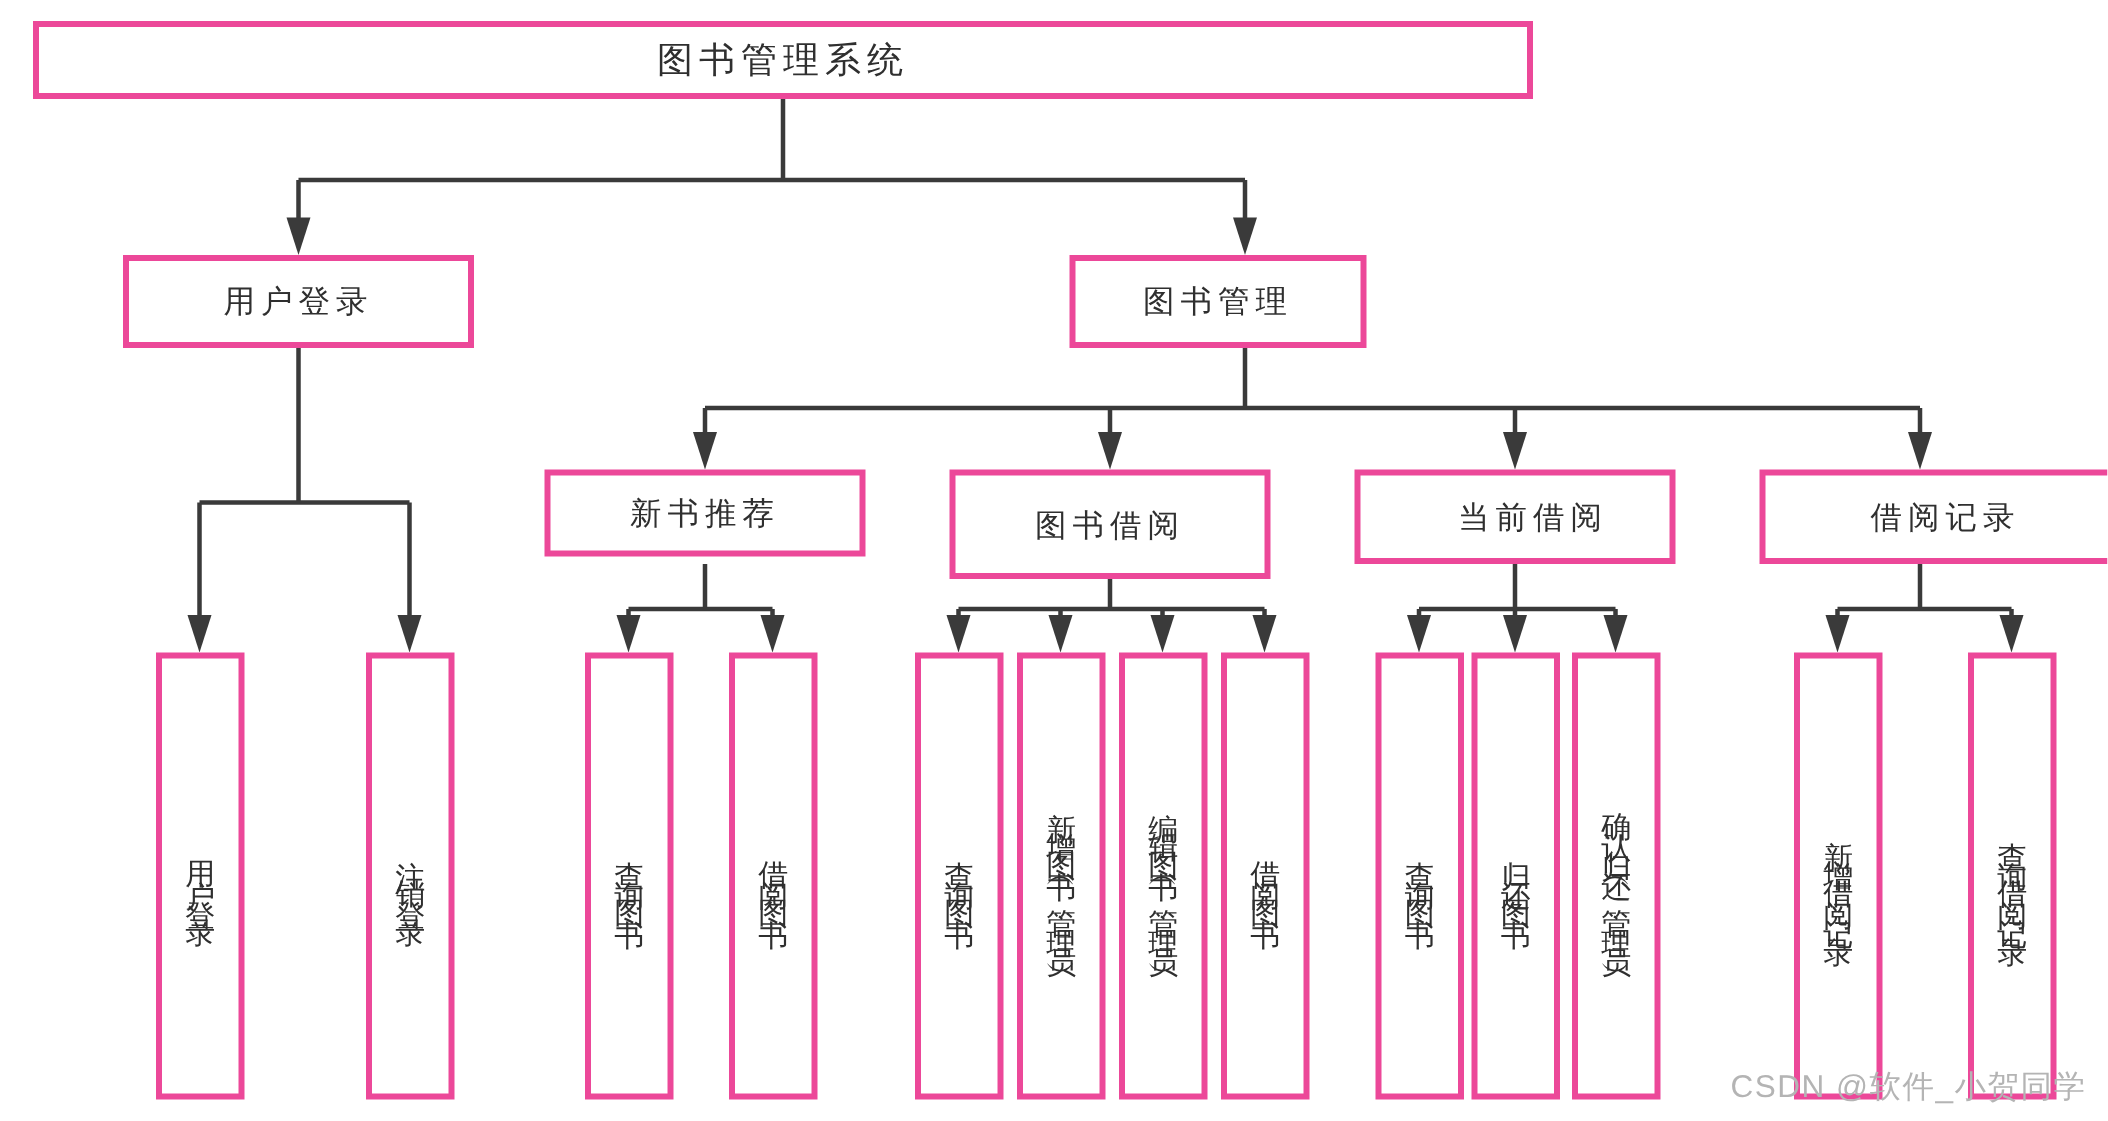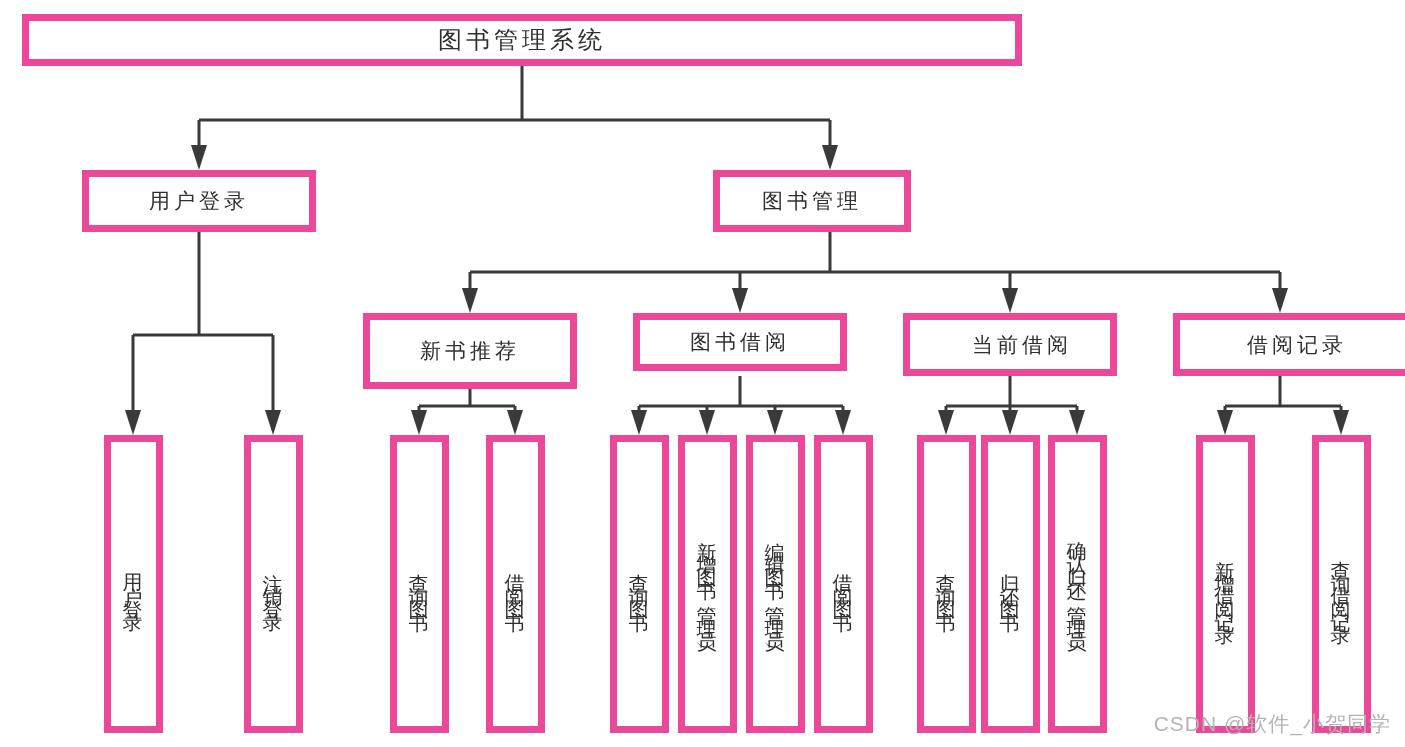--- a/index.html
+++ b/index.html
@@ -2,21 +2,21 @@
 <html><head>
 <meta charset="utf-8">
 <style>
   html,body{margin:0;padding:0;background:#fff;}
   #canvas{
     position:relative;width:1405px;height:747px;background:#ffffff;
     font-family:"Liberation Sans","DejaVu Sans",sans-serif;color:#2f2f2f;overflow:hidden;
   }
   #connectors{position:absolute;left:0;top:0;z-index:1;}
   .box{
-    position:absolute;border:7px solid #ec4899;background:#ffffff;
+    position:absolute;border:4px solid #ec4899;background:#ffffff;
     display:flex;align-items:center;justify-content:center;
     box-sizing:border-box;z-index:2;
   }
   .h{font-size:21px;letter-spacing:4px;white-space:nowrap;}
   .root{font-size:24px;letter-spacing:4px;}
   .leaf{width:59px;top:435px;height:298px;}
   .vtext{
     writing-mode:vertical-rl;text-orientation:mixed;
     font-size:20px;letter-spacing:13px;line-height:1;
   }
@@ -71,22 +71,22 @@
       <use href="#ah" transform="translate(1225,435)"></use>
       <use href="#ah" transform="translate(1341,435)"></use>
     </g>
   </svg>
 
   <div class="box h root" style="left:22px;top:14px;width:1000px;height:52px;">图书管理系统</div>
 
   <div class="box h" style="left:82px;top:170px;width:234px;height:62px;">用户登录</div>
   <div class="box h" style="left:713px;top:170px;width:198px;height:62px;">图书管理</div>
 
-  <div class="box h" style="left:363px;top:313px;width:214px;height:76px;">新书推荐</div>
-  <div class="box h" style="left:633px;top:313px;width:214px;height:58px;">图书借阅</div>
+  <div class="box h" style="left:363px;top:313px;width:214px;height:58px;">新书推荐</div>
+  <div class="box h" style="left:633px;top:313px;width:214px;height:73px;">图书借阅</div>
   <div class="box h" style="left:903px;top:313px;width:214px;height:63px;padding-left:24px;">当前借阅</div>
   <div class="box h" style="left:1173px;top:313px;width:248px;height:63px;">借阅记录</div>
 
   <div class="box leaf" style="left:103.5px;">
     <span class="vtext">用户登录</span>
   </div>
   <div class="box leaf" style="left:243.5px;">
     <span class="vtext">注销登录</span>
   </div>
 

